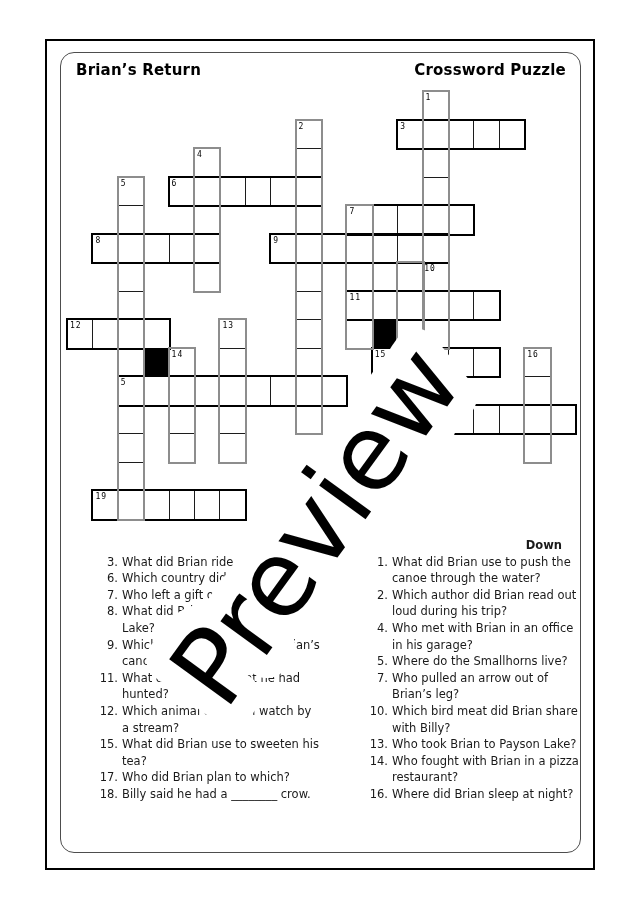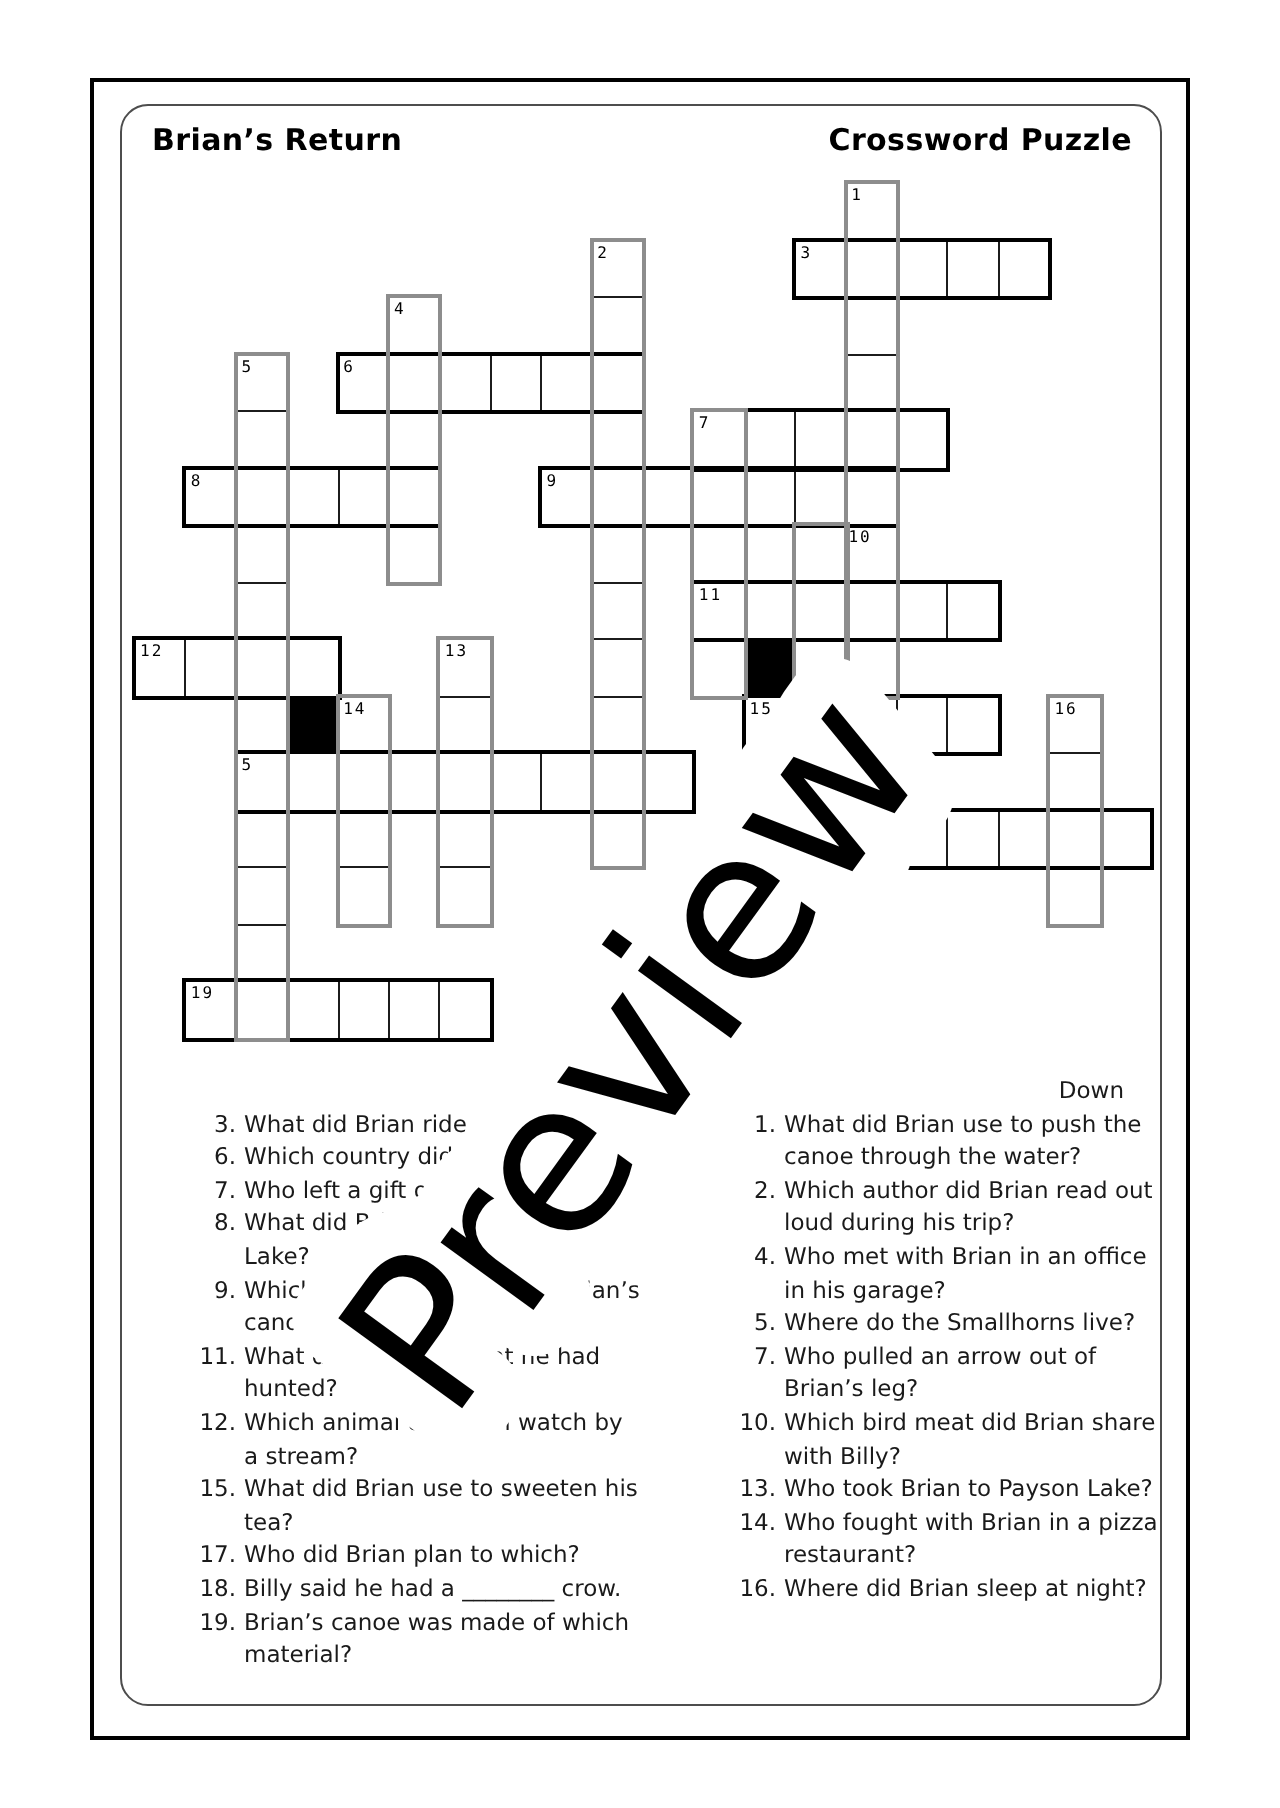--- a/index.html
+++ b/index.html
@@ -20,21 +20,21 @@
   .word-outline.across{border:2px solid #000;}
   .word-outline.down{border:2px solid #8d8d8d;}
   .cell-num{position:absolute;font-family:"DejaVu Sans Mono",monospace;font-size:8px;
             letter-spacing:1px;color:#000;padding:1px 0 0 2px;line-height:9px;}
   
   .clue-col{position:absolute;top:537px;color:#1a1a1a;font-size:11.5px;line-height:16.6px;}
   #across-col{left:68px;}
   #down-col{left:338px;}
   .clue-header{text-align:right;color:#1a1a1a;}
   #across-col .clue-header{width:252px;}
-  #down-col .clue-header{width:224px;}
+  #down-col .clue-header{width:224px;font-weight:bold;}
   .clue-row{display:flex;align-items:flex-start;}
   .clue-num{width:50px;text-align:right;flex:0 0 50px;}
   .clue-text{margin-left:4px;white-space:pre-line;}
   #across-col .clue-text{width:222px;}
   #down-col .clue-text{width:204px;}
   #watermark-svg{position:absolute;left:0;top:0;pointer-events:none;}
   #watermark-text{font-family:"DejaVu Sans",sans-serif;}
 </style>
 </head>
 <body>
@@ -235,25 +235,20 @@
 tea?</div>
         </div>
         <div class="clue-row">
           <div class="clue-num">17.</div>
           <div class="clue-text">Who did Brian plan to which?</div>
         </div>
         <div class="clue-row">
           <div class="clue-num">18.</div>
           <div class="clue-text">Billy said he had a ________ crow.</div>
         </div>
-        <div class="clue-row">
-          <div class="clue-num">19.</div>
-          <div class="clue-text">Brian’s canoe was made of which
-material?</div>
-        </div>
       </div>
   </div>
 
   <div id="down-col" class="clue-col">
     <div class="clue-header">Down</div>
     <div id="down-list">
         <div class="clue-row">
           <div class="clue-num">1.</div>
           <div class="clue-text">What did Brian use to push the
 canoe through the water?</div>

